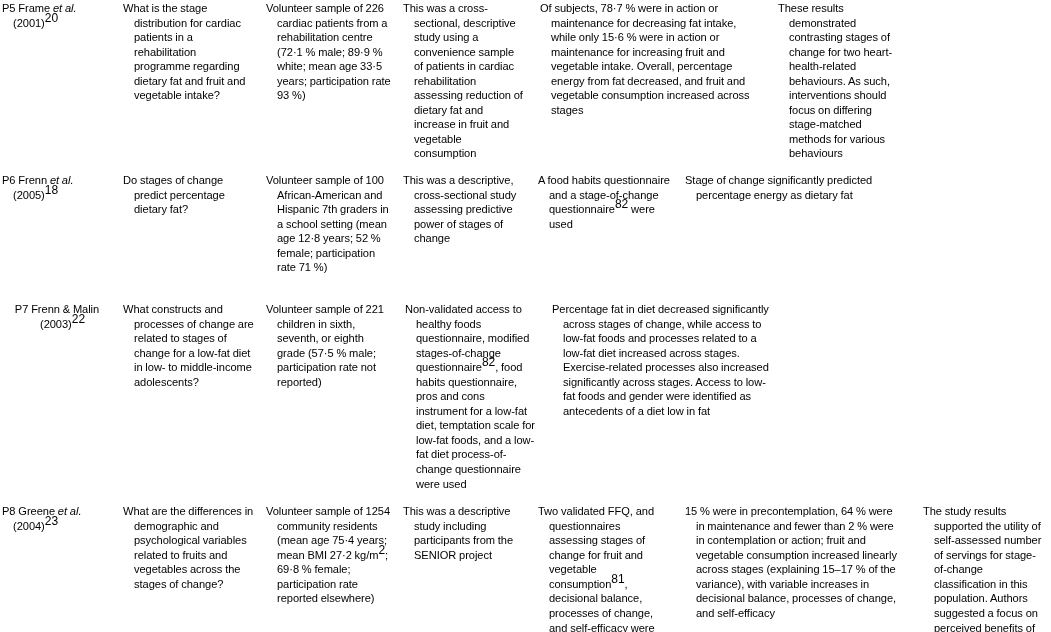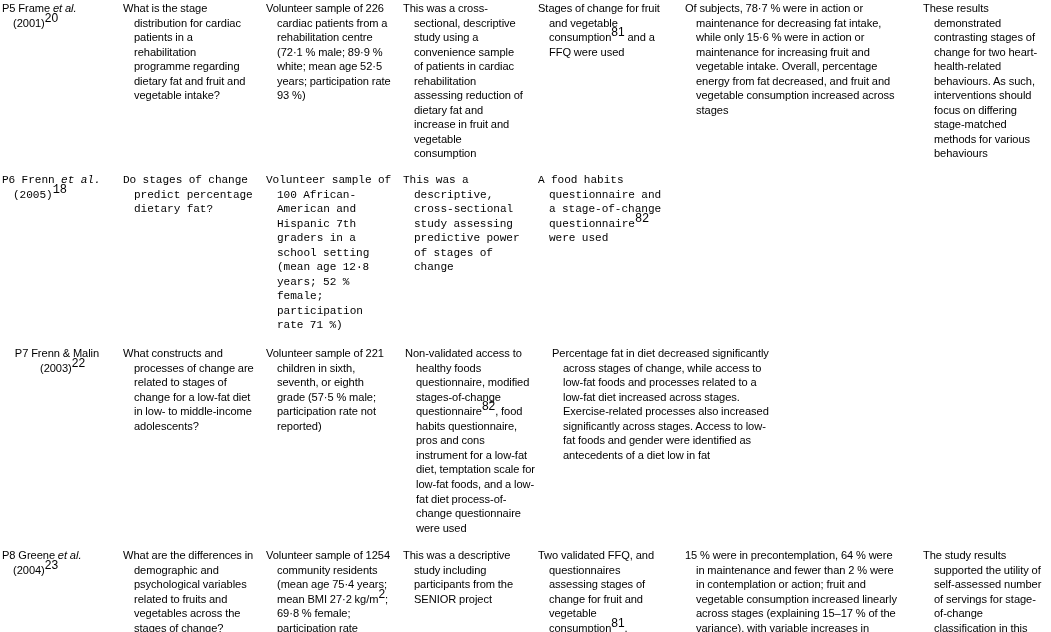--- a/index.html
+++ b/index.html
@@ -41,21 +41,21 @@
   }
   .c-study    { width: 118px; padding-right: 6px; padding-left: 13px; text-indent: -11px; }
   .c-question { width: 145px; padding-right: 8px; padding-left: 16px; }
   .c-sample   { width: 137px; padding-right: 8px; padding-left: 14px; }
   .c-design   { width: 133px; padding-right: 8px; padding-left: 14px; }
   .c-measures { width: 145px; padding-right: 8px; padding-left: 16px; }
   .c-findings { width: 234px; padding-right: 10px; padding-left: 18px; }
   .c-conclusion { width: 139px; padding-right: 4px; padding-left: 22px; }
 
   .row-1 { padding-top: 1px; }
-  .row-2 { padding-top: 12px; font-family: Liberation Mono, monospace; }
+  .row-2 { padding-top: 12px; }
   .row-3 { padding-top: 13px; }
   .row-4 { padding-top: 13px; }
 
   .r1 .c-study    { height: 151px; }
   .r2 .c-study    { height: 116px; }
   .r3 .c-study    { height: 167px; text-align: center; }
 
   em.it { font-style: italic; }
   sup {
     font-size: 12px;
@@ -69,37 +69,37 @@
 <div id="sheet">
   <div class="table">
 
     <div class="row row-1 r1">
       <div class="col c-study">
         <span>P5 Frame</span>
         <em class="it">et al.</em><br>
         <span>(2001)</span><sup>20</sup>
       </div>
       <div class="col c-question">What is the stage distribution for cardiac patients in a rehabilitation programme regarding dietary fat and fruit and vegetable intake?</div>
-      <div class="col c-sample">Volunteer sample of 226 cardiac patients from a rehabilitation centre (72·1 % male; 89·9 % white; mean age 52·5 years; participation rate 93 %)</div>
+      <div class="col c-sample">Volunteer sample of 226 cardiac patients from a rehabilitation centre (72·1 % male; 89·9 % white; mean age 33·5 years; participation rate 93 %)</div>
       <div class="col c-design">This was a cross-sectional, descriptive study using a convenience sample of patients in cardiac rehabilitation assessing reduction of dietary fat and increase in fruit and vegetable consumption</div>
-      <div class="col c-measures"><span>Stages of change for fruit and vegetable consumption</span><sup>81</sup><span> and a FFQ were used</span></div>
       <div class="col c-findings">Of subjects, 78·7 % were in action or maintenance for decreasing fat intake, while only 15·6 % were in action or maintenance for increasing fruit and vegetable intake. Overall, percentage energy from fat decreased, and fruit and vegetable consumption increased across stages</div>
       <div class="col c-conclusion">These results demonstrated contrasting stages of change for two heart-health-related behaviours. As such, interventions should focus on differing stage-matched methods for various behaviours</div>
     </div>
 
     <div class="row row-2 r2">
       <div class="col c-study">
         <span>P6 Frenn</span>
         <em class="it">et al.</em><br>
         <span>(2005)</span><sup>18</sup>
       </div>
       <div class="col c-question">Do stages of change predict percentage dietary fat?</div>
       <div class="col c-sample">Volunteer sample of 100 African-American and Hispanic 7th graders in a school setting (mean age 12·8 years; 52 % female; participation rate 71 %)</div>
       <div class="col c-design">This was a descriptive, cross-sectional study assessing predictive power of stages of change</div>
       <div class="col c-measures"><span>A food habits questionnaire and a stage-of-change questionnaire</span><sup>82</sup><span> were used</span></div>
+      <div class="col c-findings">Stage of change significantly predicted percentage energy as dietary fat</div>
     </div>
 
     <div class="row row-3 r3">
       <div class="col c-study">
         <span>P7 Frenn &amp; Malin</span>
         <em class="it"></em><br>
         <span>(2003)</span><sup>22</sup>
       </div>
       <div class="col c-question">What constructs and processes of change are related to stages of change for a low-fat diet in low- to middle-income adolescents?</div>
       <div class="col c-sample">Volunteer sample of 221 children in sixth, seventh, or eighth grade (57·5 % male; participation rate not reported)</div>

